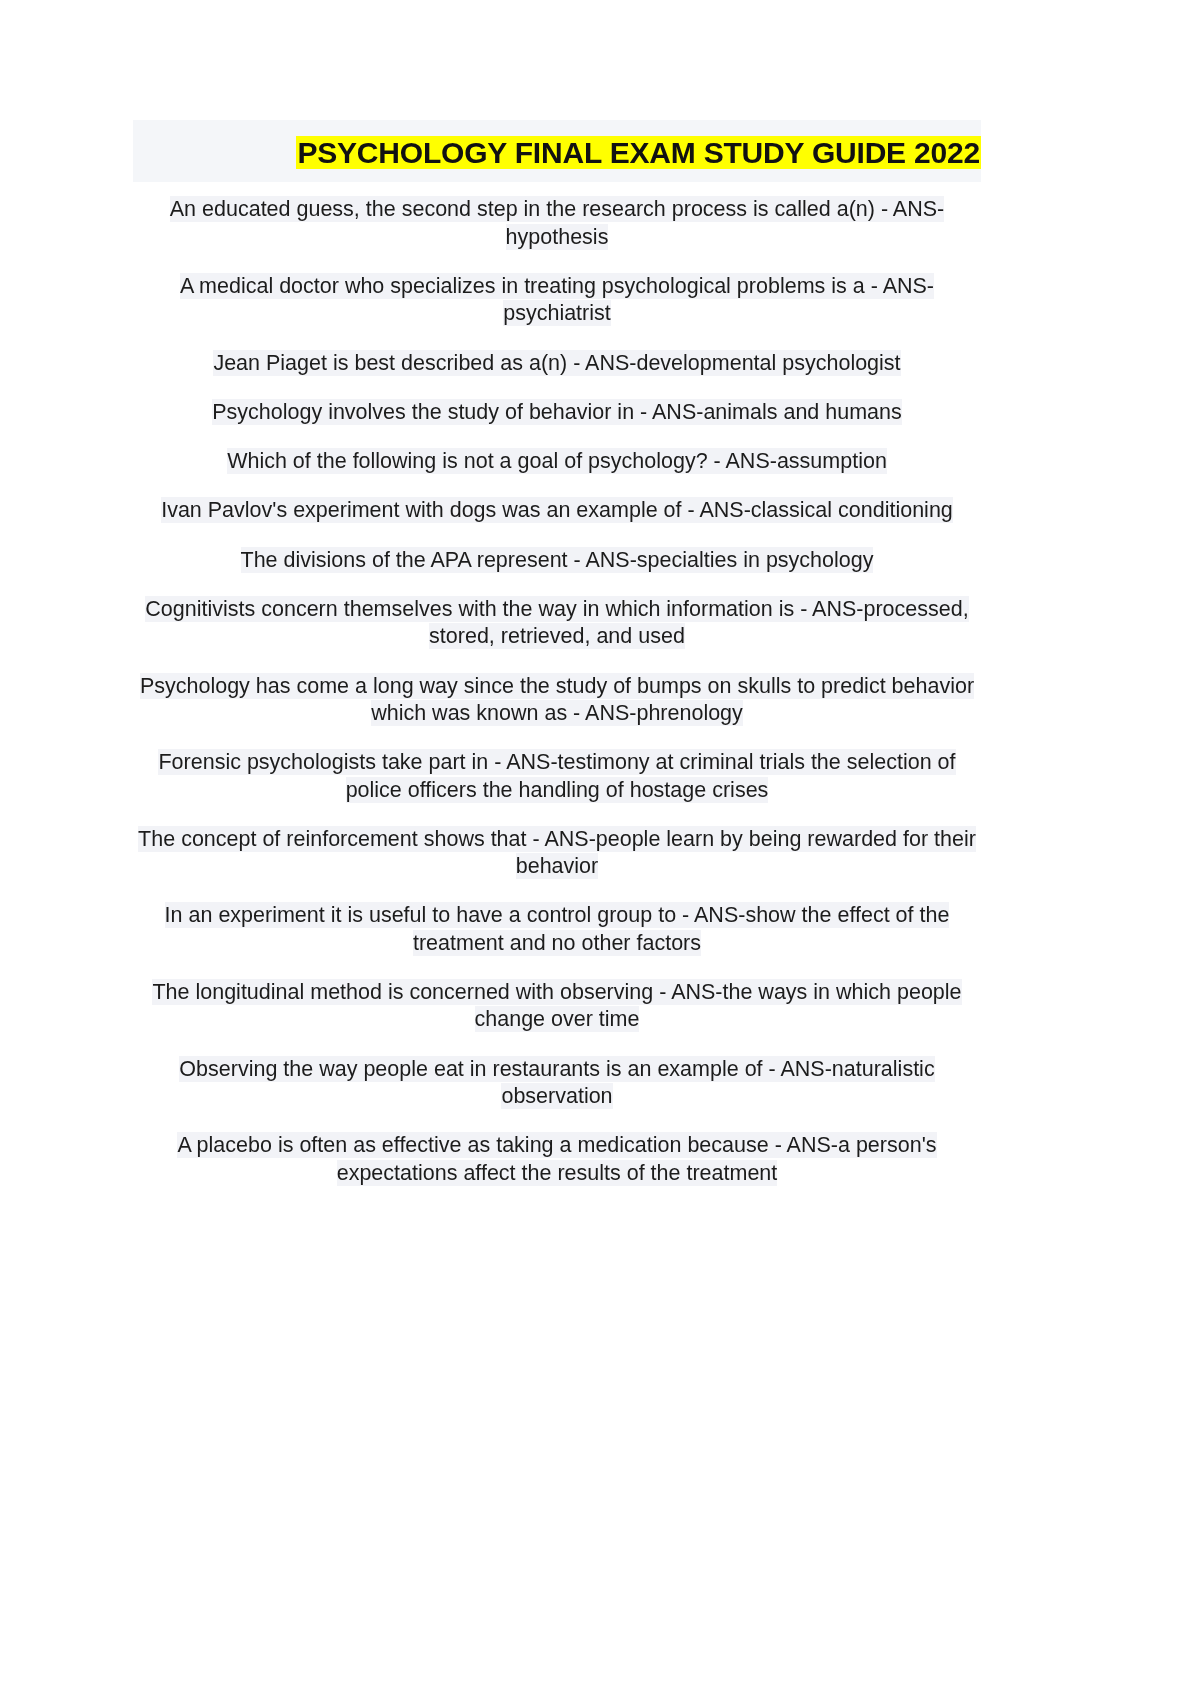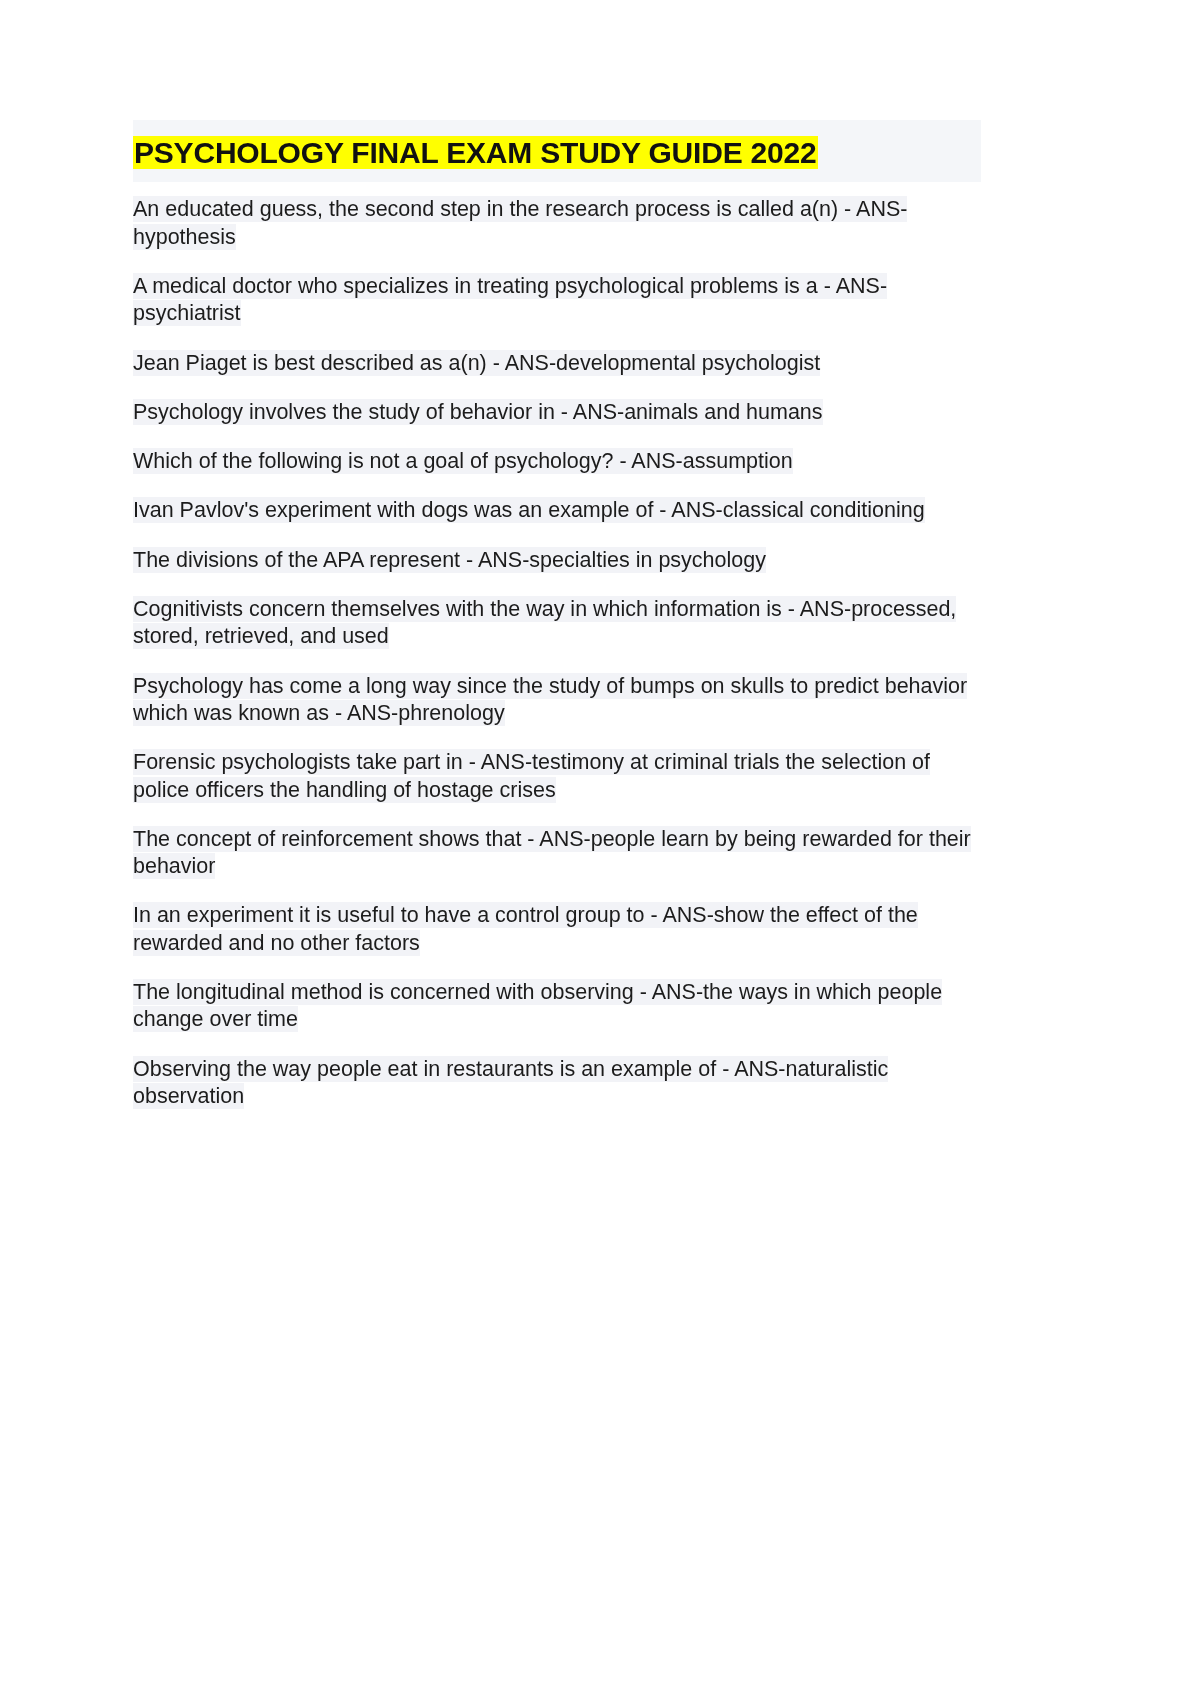--- a/index.html
+++ b/index.html
@@ -29,35 +29,36 @@
     top: 120px;
     width: 848px;
   }
   .title-block {
     background: #f4f6f9;
     padding: 14px 0 10px 0;
     text-align: center;
   }
   .title-line {
     display: block;
-    text-align: left;
+    text-align: right;
     line-height: 1.28;
   }
   .title-text {
     background: #ffff00;
     color: #111111;
     font-size: 30px;
     font-weight: bold;
     letter-spacing: -0.2px;
     padding: 0 1px;
     box-decoration-break: clone;
     -webkit-box-decoration-break: clone;
   }
   .qa-list {
     margin-top: 14px;
+    text-align: center;
   }
   .qa-item {
     font-size: 21.5px;
     line-height: 1.27;
     color: #1c1c1c;
     margin-bottom: 22px;
   }
   .qa-item .hl {
     background: #f2f3f7;
     box-decoration-break: clone;
@@ -80,19 +81,20 @@
       <div class="qa-item"><span class="hl">A medical doctor who specializes in treating psychological problems is a - ANS-psychiatrist</span></div>
       <div class="qa-item"><span class="hl">Jean Piaget is best described as a(n) - ANS-developmental psychologist</span></div>
       <div class="qa-item"><span class="hl">Psychology involves the study of behavior in - ANS-animals and humans</span></div>
       <div class="qa-item"><span class="hl">Which of the following is not a goal of psychology? - ANS-assumption</span></div>
       <div class="qa-item"><span class="hl">Ivan Pavlov's experiment with dogs was an example of - ANS-classical conditioning</span></div>
       <div class="qa-item"><span class="hl">The divisions of the APA represent - ANS-specialties in psychology</span></div>
       <div class="qa-item"><span class="hl">Cognitivists concern themselves with the way in which information is - ANS-processed, stored, retrieved, and used</span></div>
       <div class="qa-item"><span class="hl">Psychology has come a long way since the study of bumps on skulls to predict behavior which was known as - ANS-phrenology</span></div>
       <div class="qa-item"><span class="hl">Forensic psychologists take part in - ANS-testimony at criminal trials the selection of police officers the handling of hostage crises</span></div>
       <div class="qa-item"><span class="hl">The concept of reinforcement shows that - ANS-people learn by being rewarded for their behavior</span></div>
-      <div class="qa-item"><span class="hl">In an experiment it is useful to have a control group to - ANS-show the effect of the rewarded and no other factors</span></div>
+      <div class="qa-item"><span class="hl">In an experiment it is useful to have a control group to - ANS-show the effect of the treatment and no other factors</span></div>
       <div class="qa-item"><span class="hl">The longitudinal method is concerned with observing - ANS-the ways in which people change over time</span></div>
       <div class="qa-item"><span class="hl">Observing the way people eat in restaurants is an example of - ANS-naturalistic observation</span></div>
+      <div class="qa-item"><span class="hl">A placebo is often as effective as taking a medication because - ANS-a person's expectations affect the results of the treatment</span></div>
     </div>
 
   </div>
 </div>
 
 </body></html>

